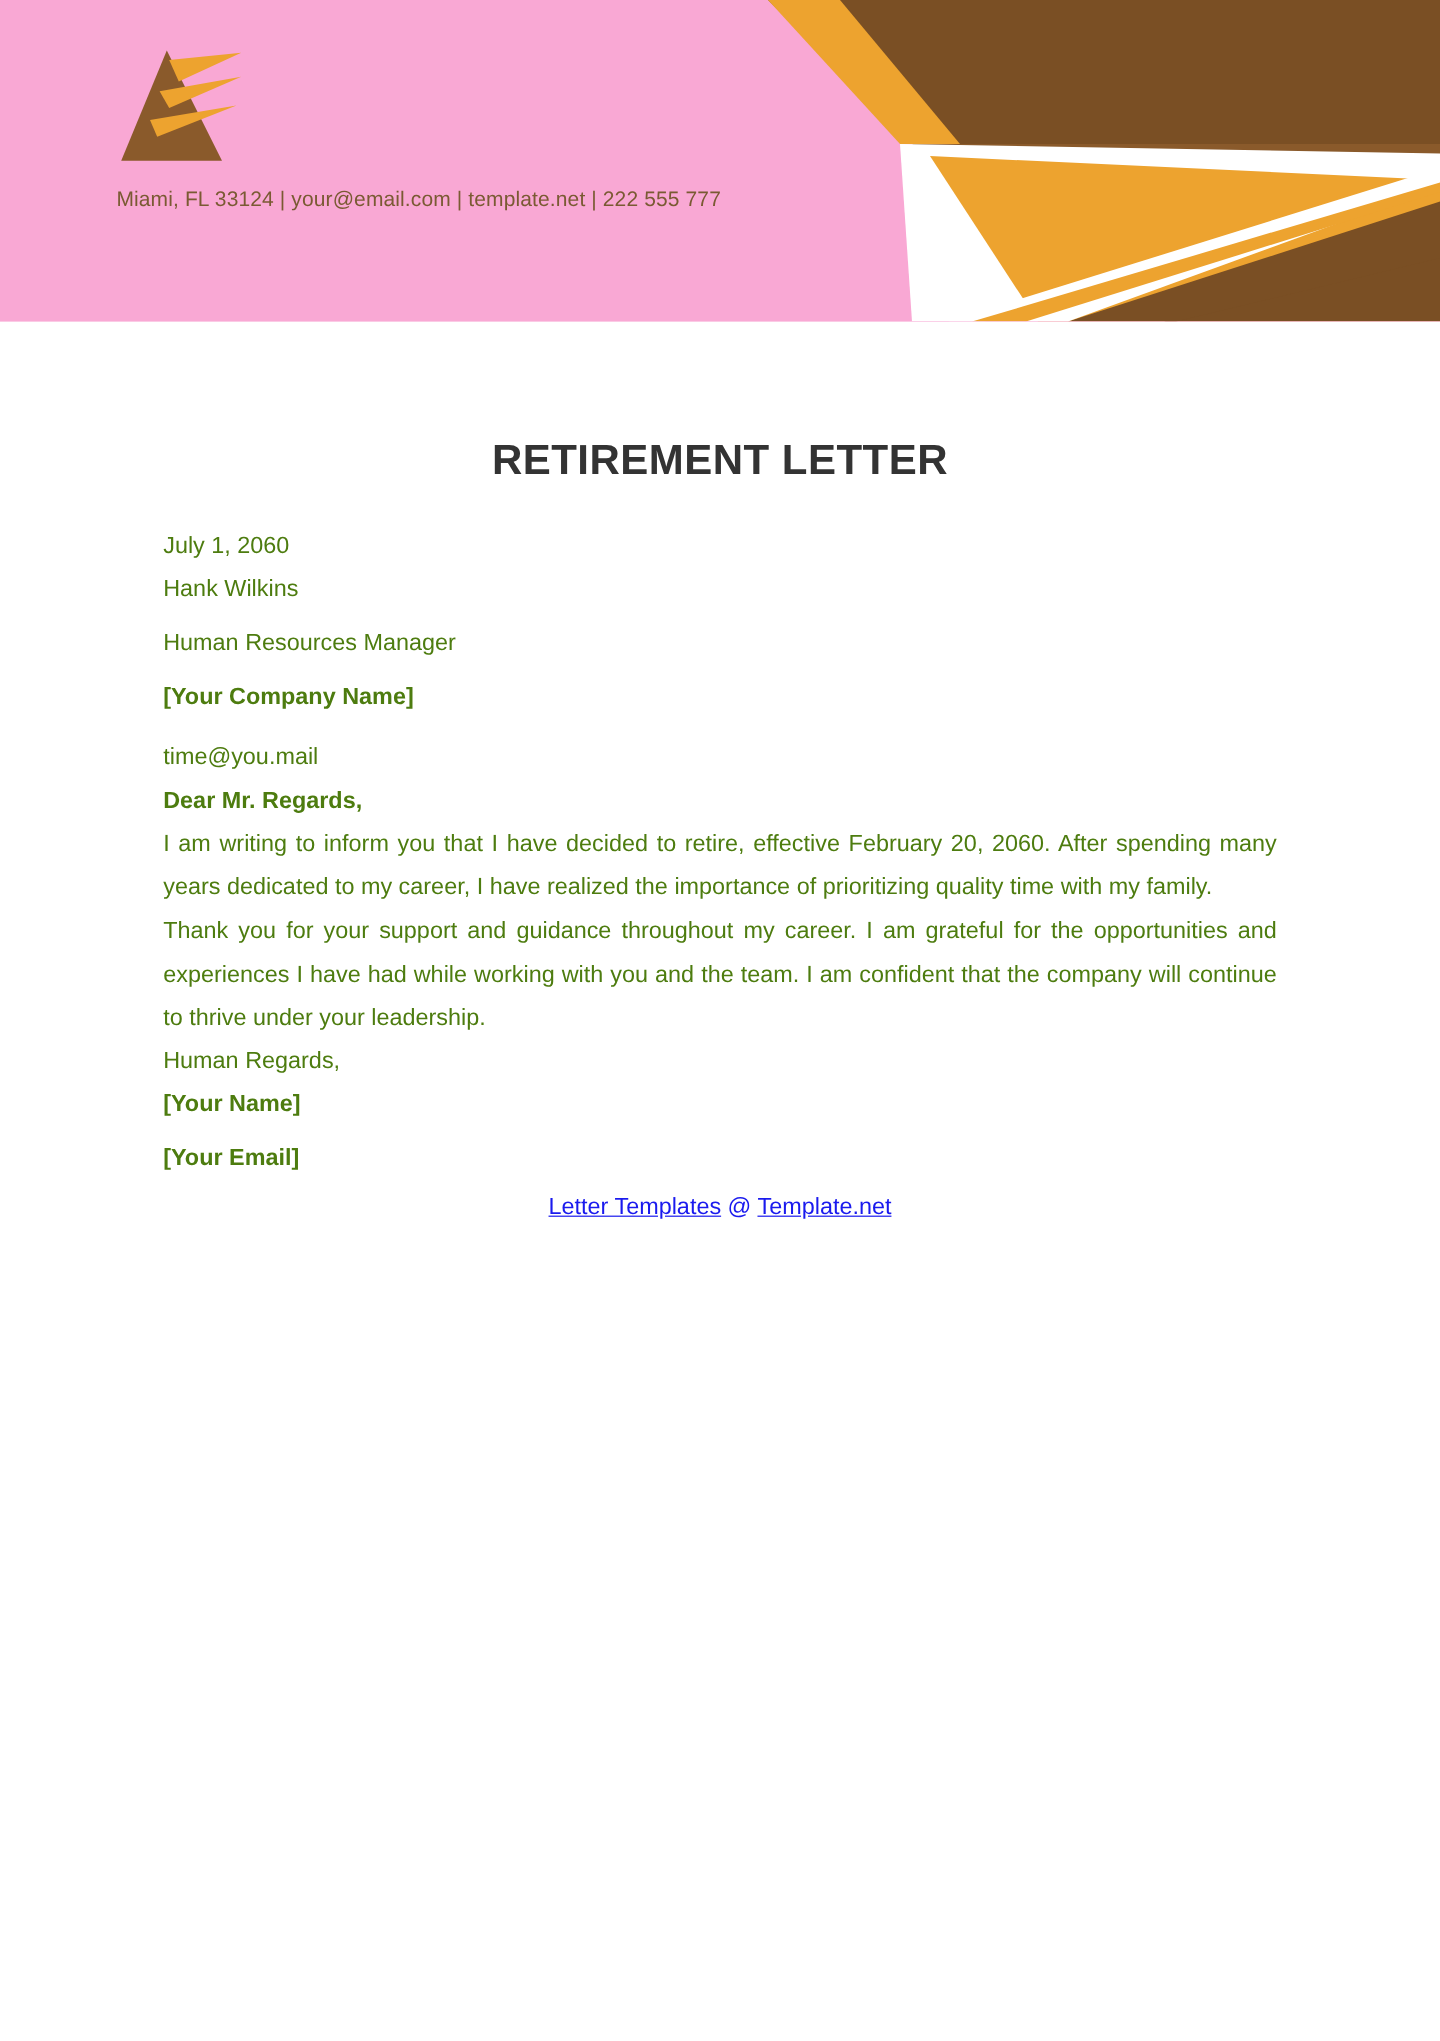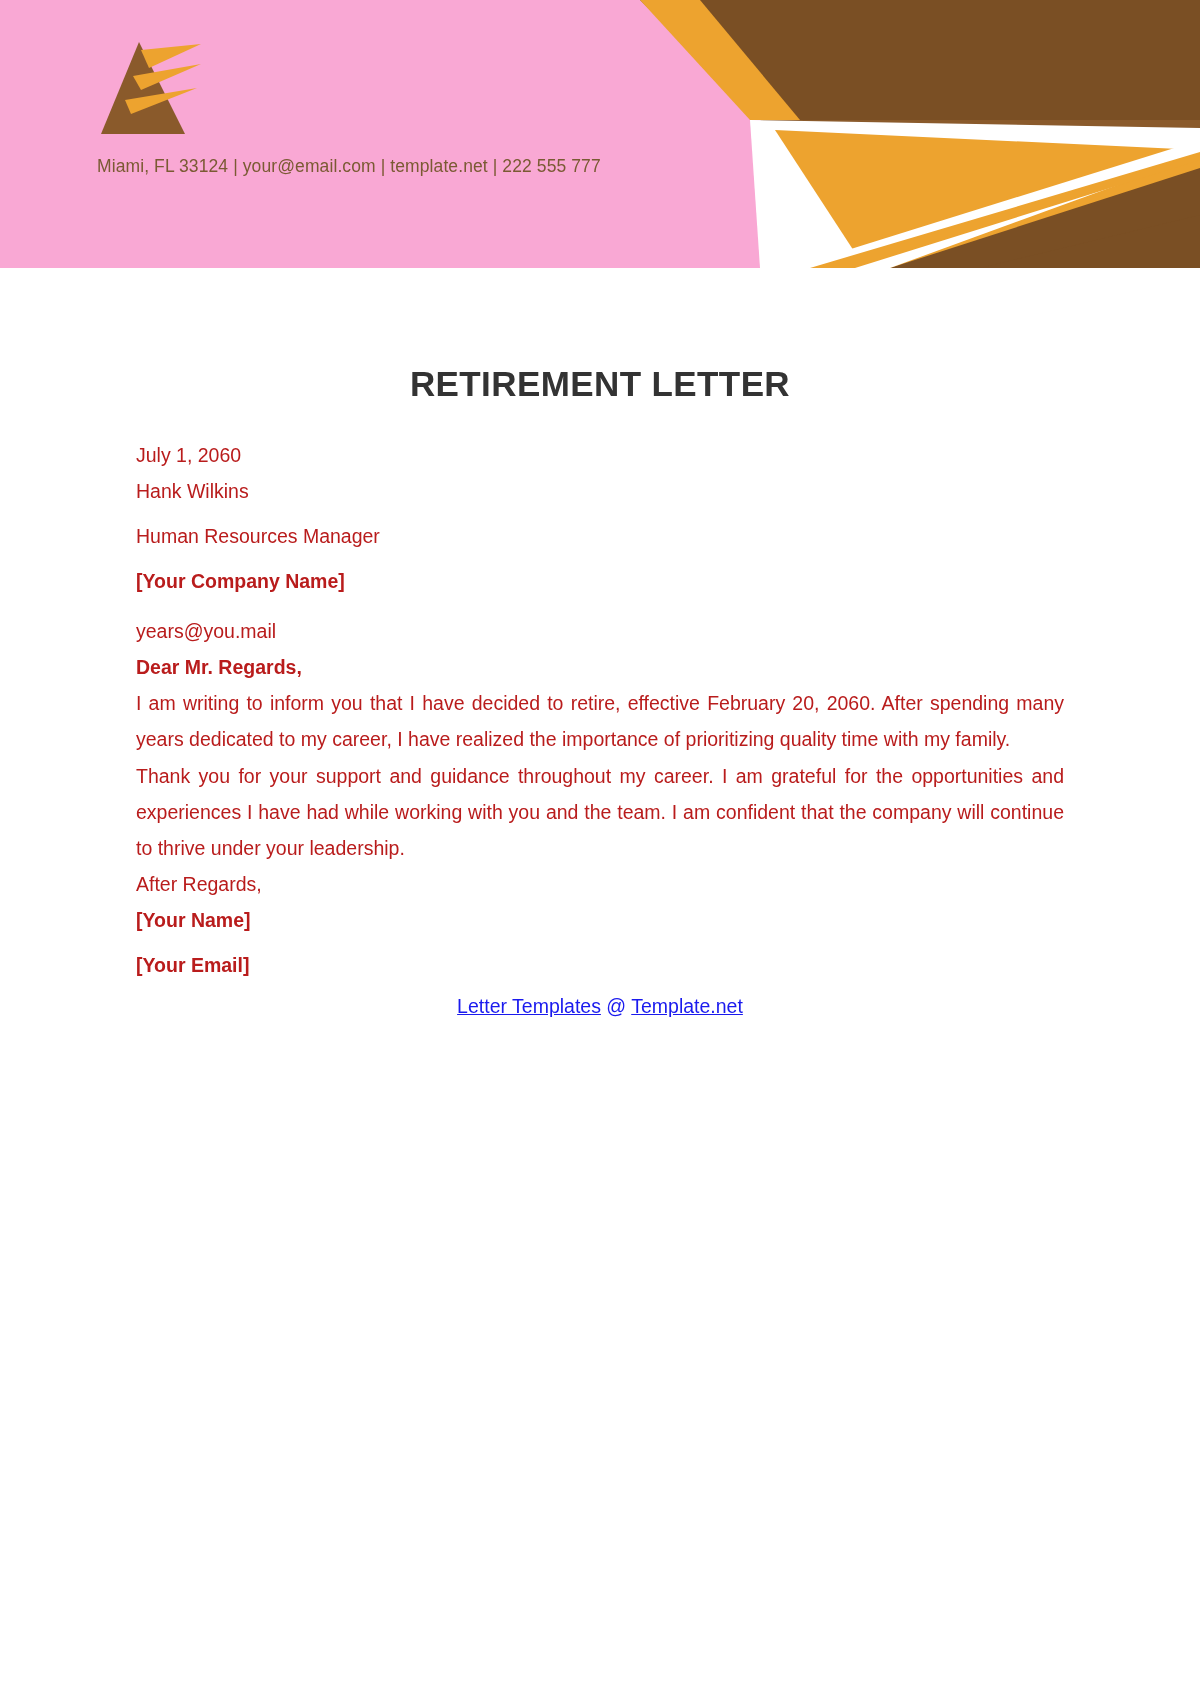--- a/index.html
+++ b/index.html
@@ -73,21 +73,21 @@
   .letter {
     margin: 0 auto;
     width: 928px;
     padding-top: 33px;
   }
 
   .letter p {
     margin: 0 0 0 0;
     font-size: 19.5px;
     line-height: 1.85;
-    color: #b91c1c;
+    color: #4d7c0f;
   }
 
   .line-tight {
     margin-bottom: 0 !important;
   }
 
   .gap-sm { height: 9px; }
   .gap-md { height: 14px; }
 
   .bold {
@@ -160,27 +160,27 @@
 
   <div class="letter">
 
     <p class="line-tight">July 1, 2060</p>
     <p class="line-tight">Hank Wilkins</p>
     <div class="gap-sm"></div>
     <p class="line-tight">Human Resources Manager</p>
     <div class="gap-sm"></div>
     <p class="line-tight bold">[Your Company Name]</p>
     <div class="gap-md"></div>
-    <p class="line-tight">years@you.mail</p>
+    <p class="line-tight">time@you.mail</p>
     <p class="line-tight bold">Dear Mr. Regards,</p>
 
     <p class="para">I am writing to inform you that I have decided to retire, effective February 20, 2060. After spending many years dedicated to my career, I have realized the importance of prioritizing quality time with my family.</p>
     <p class="para">Thank you for your support and guidance throughout my career. I am grateful for the opportunities and experiences I have had while working with you and the team. I am confident that the company will continue to thrive under your leadership.</p>
 
-    <p class="line-tight">After Regards,</p>
+    <p class="line-tight">Human Regards,</p>
     <p class="line-tight bold">[Your Name]</p>
     <div class="gap-sm"></div>
     <p class="line-tight bold">[Your Email]</p>
 
     <div class="footer-link">
       <a href="#">Letter Templates</a>
       <span class="at">@</span>
       <a href="#">Template.net</a>
     </div>
 

